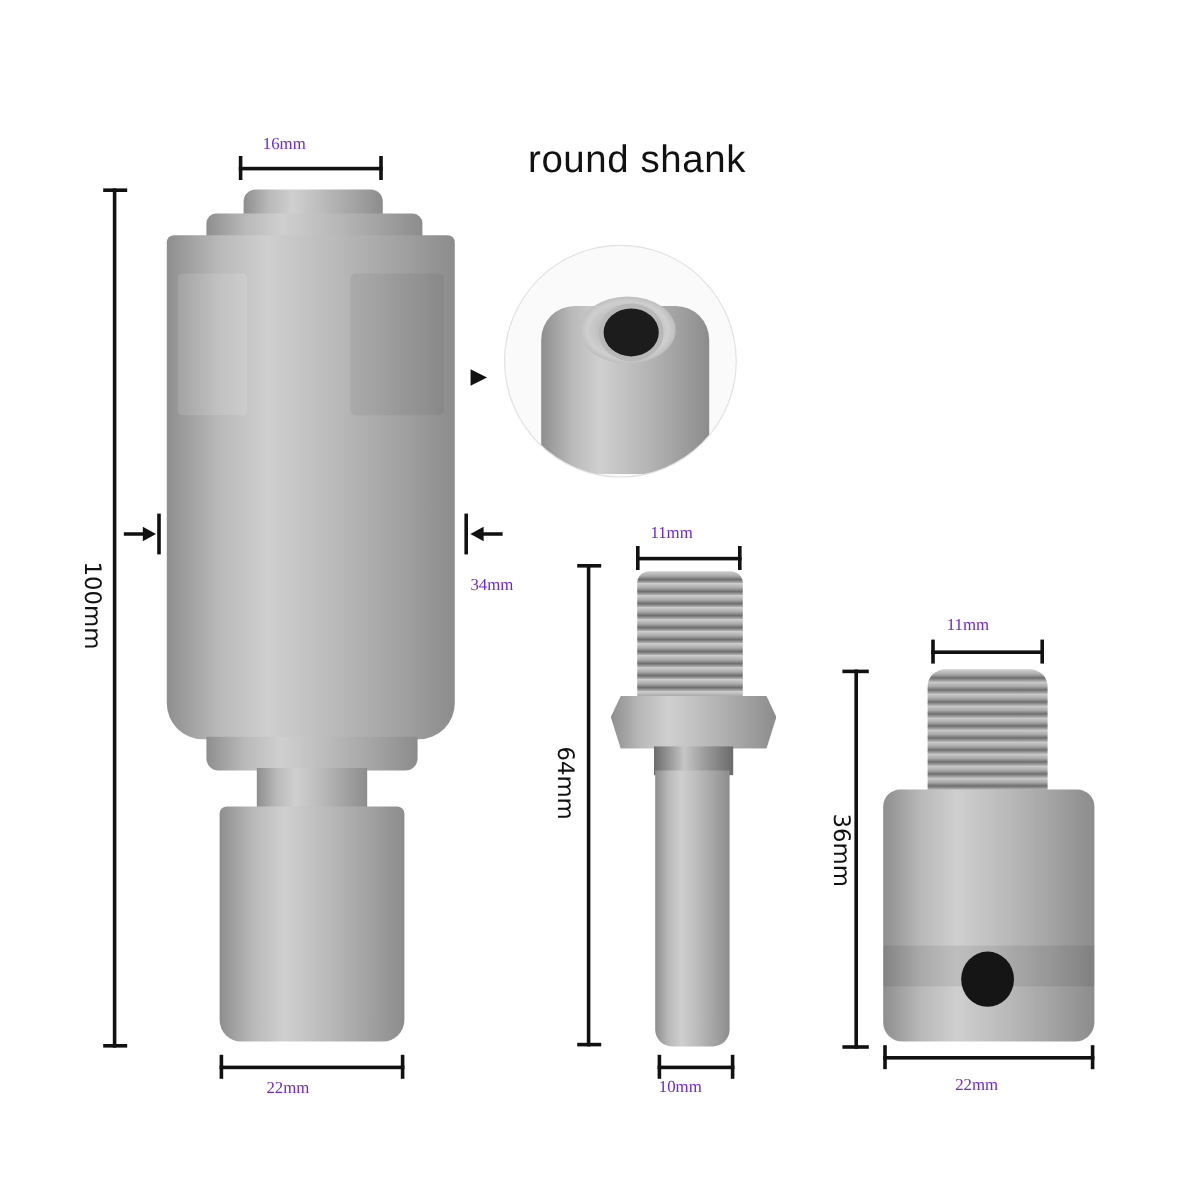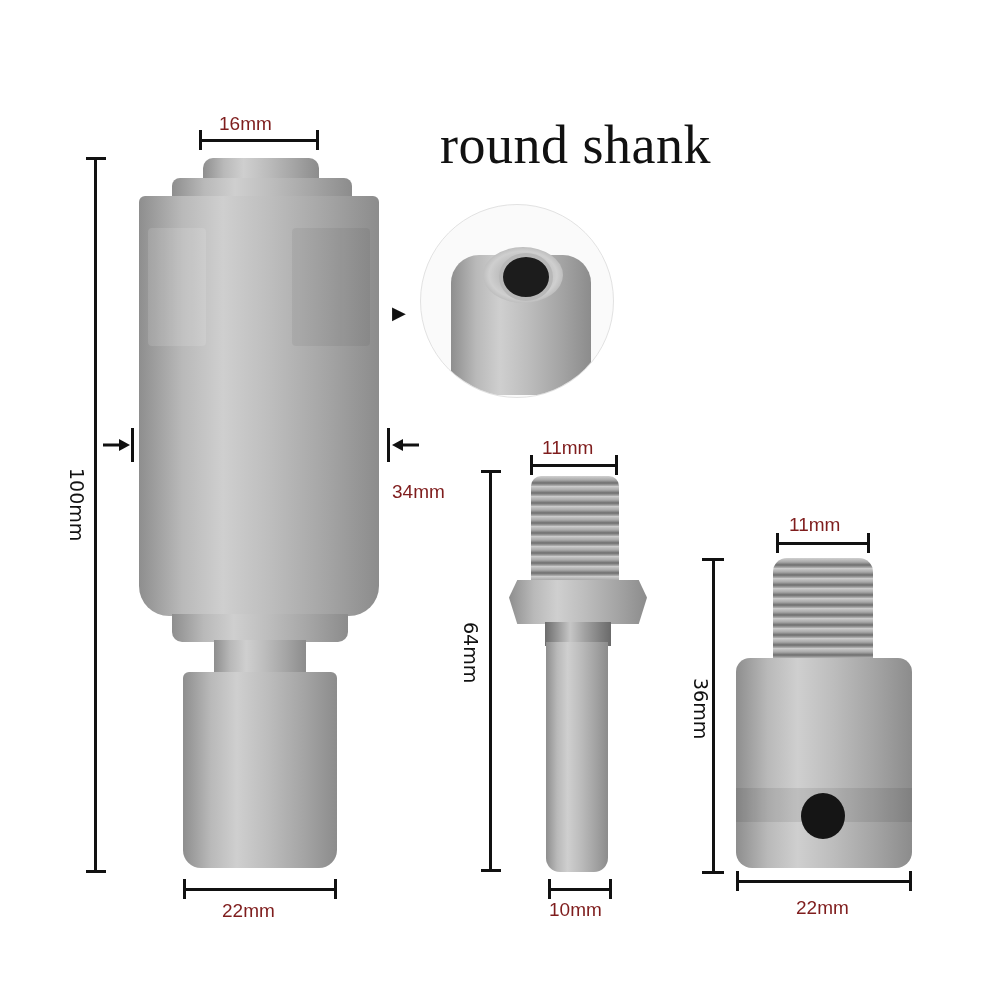--- a/index.html
+++ b/index.html
@@ -1,20 +1,20 @@
 <!DOCTYPE html>
 <html><head>
 <meta charset="utf-8">
 <style>
   html, body { margin:0; padding:0; background:#ffffff; }
   body { width:1001px; height:1001px; position:relative; overflow:hidden; font-family:"Liberation Sans", sans-serif; color:#111; }
   .abs { position:absolute; }
-  .lbl { position:absolute; font-family:Liberation Sans, sans-serif; font-size:19px; color:#7f1d1d; line-height:1; white-space:nowrap; }
+  .lbl { position:absolute; font-family:Liberation Serif, serif; font-size:14px; color:#6d28d9; line-height:1; white-space:nowrap; }
   .vlbl { position:absolute; font-family:"DejaVu Sans", sans-serif; font-size:19px; color:#111; line-height:1; white-space:nowrap; transform:rotate(90deg); transform-origin:left top; }
-  .title { position:absolute; left:440px; top:114px; font-family:Liberation Serif, serif; font-size:54px; color:#111; letter-spacing:0.5px;text-align:right; }
+  .title { position:absolute; left:440px; top:114px; font-family:Liberation Sans, sans-serif; font-size:32px; color:#111; letter-spacing:0.5px;text-align:right; }
   .hline { position:absolute; height:3px; background:#111; }
   .vline { position:absolute; width:3px; background:#111; }
   .metal { background:linear-gradient(90deg,#8e8e8e 0%,#b9b9b9 18%,#cfcfcf 35%,#bdbdbd 55%,#a5a5a5 78%,#8c8c8c 100%); }
   .metal-dark { background:linear-gradient(90deg,#6c6c6c 0%,#9a9a9a 20%,#c6c6c6 38%,#a2a2a2 60%,#7e7e7e 85%,#6a6a6a 100%); }
   .threads { background:repeating-linear-gradient(180deg,#d0d0d0 0px,#a9a9a9 4px,#6e6e6e 7px,#b5b5b5 10px); }
 </style>
 </head>
 <body>
 
 <div class="title">round shank</div>

